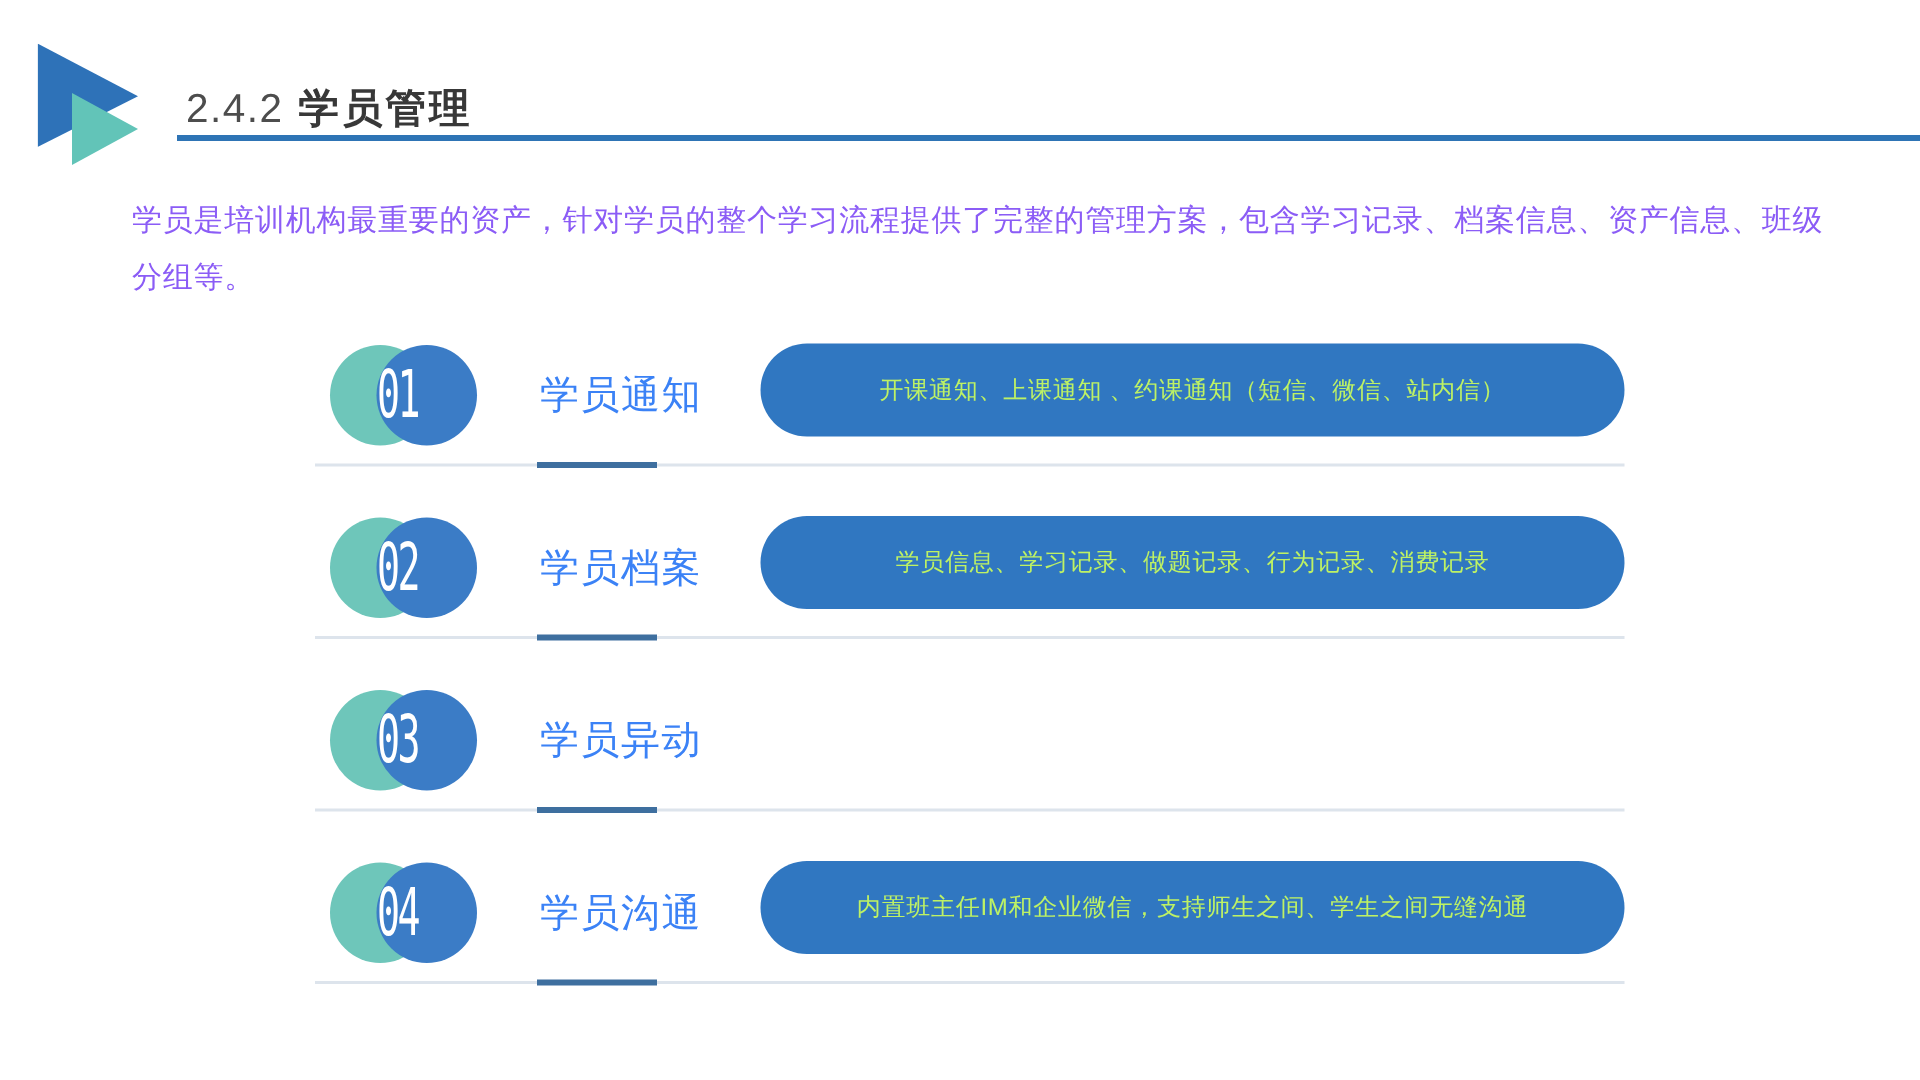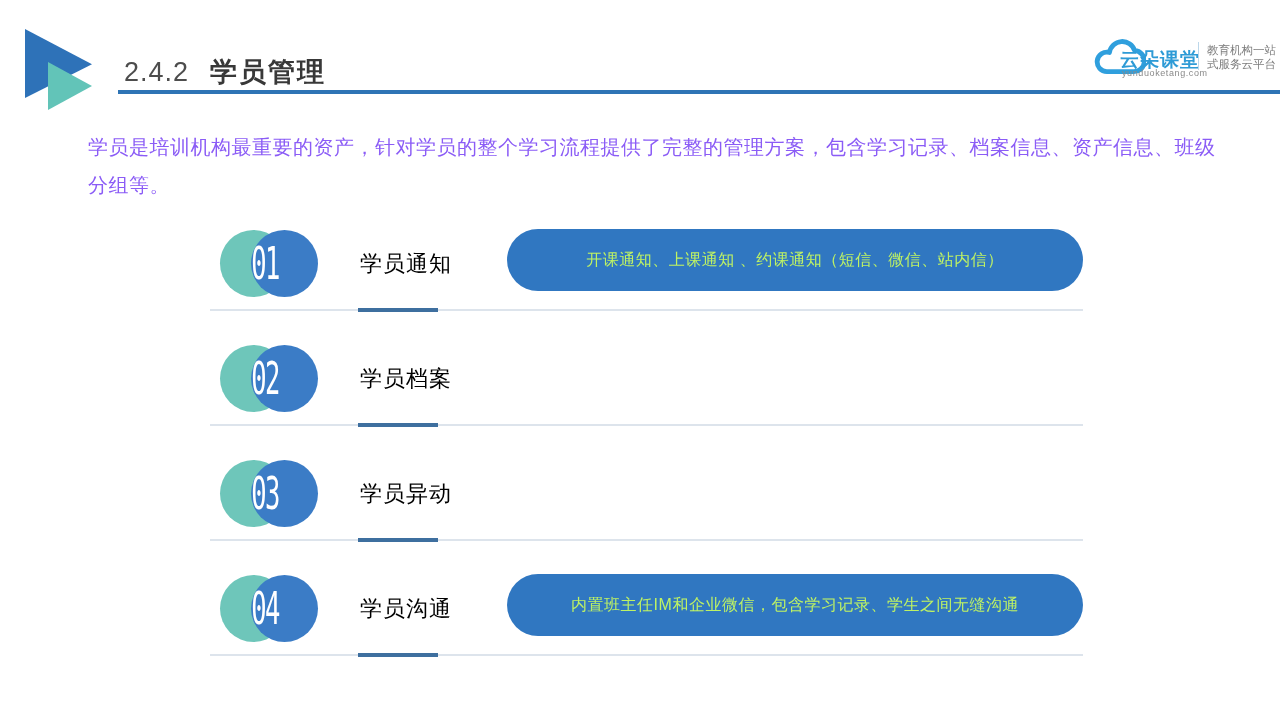--- a/index.html
+++ b/index.html
@@ -8,21 +8,21 @@
 
   
   .tri { position:absolute; }
   .tri-blue { left:25px; top:29px; width:67px; height:69px; background:#2e72b8;
               clip-path:polygon(0 0, 100% 51%, 0 100%); }
   .tri-teal { left:48px; top:62px; width:44px; height:48px; background:#62c4b8;
               clip-path:polygon(0 0, 100% 50%, 0 100%); }
 
   
   .title { position:absolute; left:124px; top:54px; font-size:27px; color:#4d4d4d; letter-spacing:1px; }
-  .title .bold { font-weight:bold; color:#383838; margin-left:21px; letter-spacing:2px; }
+  .title .bold { font-weight:bold; color:#383838; margin-left:10px; letter-spacing:2px; }
   .title-underline { position:absolute; left:118px; right:0; top:90px; height:4px; background:#2e74b5; }
 
   
   .logo { position:absolute; left:1080px; top:20px; width:200px; height:72px; }
   .logo svg { position:absolute; left:14px; top:17px; width:52px; height:40px; }
   .logo-name { position:absolute; left:40px; top:27px; font-size:19px; font-weight:bold;
                color:#2e9bd6; letter-spacing:1px; white-space:nowrap; }
   .logo-domain { position:absolute; left:42px; top:48px; font-size:9px; color:#8a8a8a;
                  letter-spacing:0.6px; white-space:nowrap; }
   .logo-divider { position:absolute; left:118px; top:22px; width:1px; height:28px; background:#bcd7ea; }
@@ -38,86 +38,75 @@
   .row1 { top:204px;text-align:center; } .row2 { top:319px; } .row3 { top:434px; } .row4 { top:549px; }
   .c-teal { position:absolute; left:20px; top:26px; width:67px; height:67px; border-radius:50%;
             background:#6ec6ba; }
   .c-blue { position:absolute; left:51px; top:26px; width:67px; height:67px; border-radius:50%;
             background:#3b7cc6; }
   .row-num { position:absolute; left:30px; top:26px; width:70px; height:67px;
              display:flex; align-items:center; justify-content:center;
              font-family:"DejaVu Sans Mono","Liberation Mono",monospace;
              font-size:44px; color:#ffffff; transform:scaleX(0.58); letter-spacing:-3px; }
   .row-label { position:absolute; left:160px; top:26px; height:67px; display:flex; align-items:center;
-               font-size:22px; color:#000000; letter-spacing:1px; }
+               font-size:26px; color:#3b82f6; letter-spacing:1px; }
   .row-pill { position:absolute; left:307px; top:25px; width:576px; height:62px; border-radius:31px;
               background:#3077c1; display:flex; align-items:center; justify-content:center;
               color:#bef264; font-size:16px; letter-spacing:0.5px; }
   .row-divider { position:absolute; top:105px; left:10px; width:873px; height:2px; background:#dde4ec; }
   .row-divider-dark { position:absolute; top:104px; left:158px; width:80px; height:4px; background:#3e6f9f; }
 </style>
 </head>
 <body>
 
 <div class="slide">
 
   <div class="tri tri-blue"></div>
   <div class="tri tri-teal"></div>
 
   <div class="title">
     <span>2.4.2</span><span class="bold">学员管理</span>
   </div>
   <div class="title-underline"></div>
 
-  <div class="logo">
-    <svg viewBox="0 0 64 48">
-      <path d="M48 42 H16 a12 12 0 1 1 3-23.6 A16 16 0 0 1 50 16 a13 13 0 0 1 -2 26 z" fill="#ffffff" stroke="#2f9fdd" stroke-width="6" stroke-linejoin="round"></path>
-    </svg>
-    <div class="logo-name">云朵课堂</div>
-    <div class="logo-domain">yunduoketang.com</div>
-    <div class="logo-divider"></div>
-    <div class="logo-tagline">
-      <div>教育机构一站</div>
-      <div>式服务云平台</div>
-    </div>
-  </div>
 
   <div class="intro">学员是培训机构最重要的资产，针对学员的整个学习流程提供了完整的管理方案，包含学习记录、档案信息、资产信息、班级分组等。</div>
 
   <div class="row row1">
     <div class="c-teal"></div>
     <div class="c-blue"></div>
     <div class="row-num">01</div>
     <div class="row-label">学员通知</div>
     <div class="row-pill">开课通知、上课通知 、约课通知（短信、微信、站内信）</div>
     <div class="row-divider"></div>
     <div class="row-divider-dark"></div>
   </div>
 
   <div class="row row2">
     <div class="c-teal"></div>
     <div class="c-blue"></div>
     <div class="row-num">02</div>
     <div class="row-label">学员档案</div>
+    <div class="row-pill">学员信息、学习记录、做题记录、行为记录、消费记录</div>
     <div class="row-divider"></div>
     <div class="row-divider-dark"></div>
   </div>
 
   <div class="row row3">
     <div class="c-teal"></div>
     <div class="c-blue"></div>
     <div class="row-num">03</div>
     <div class="row-label">学员异动</div>
     <div class="row-divider"></div>
     <div class="row-divider-dark"></div>
   </div>
 
   <div class="row row4">
     <div class="c-teal"></div>
     <div class="c-blue"></div>
     <div class="row-num">04</div>
     <div class="row-label">学员沟通</div>
-    <div class="row-pill">内置班主任IM和企业微信，包含学习记录、学生之间无缝沟通</div>
+    <div class="row-pill">内置班主任IM和企业微信，支持师生之间、学生之间无缝沟通</div>
     <div class="row-divider"></div>
     <div class="row-divider-dark"></div>
   </div>
 
 </div>
 
 </body></html>

